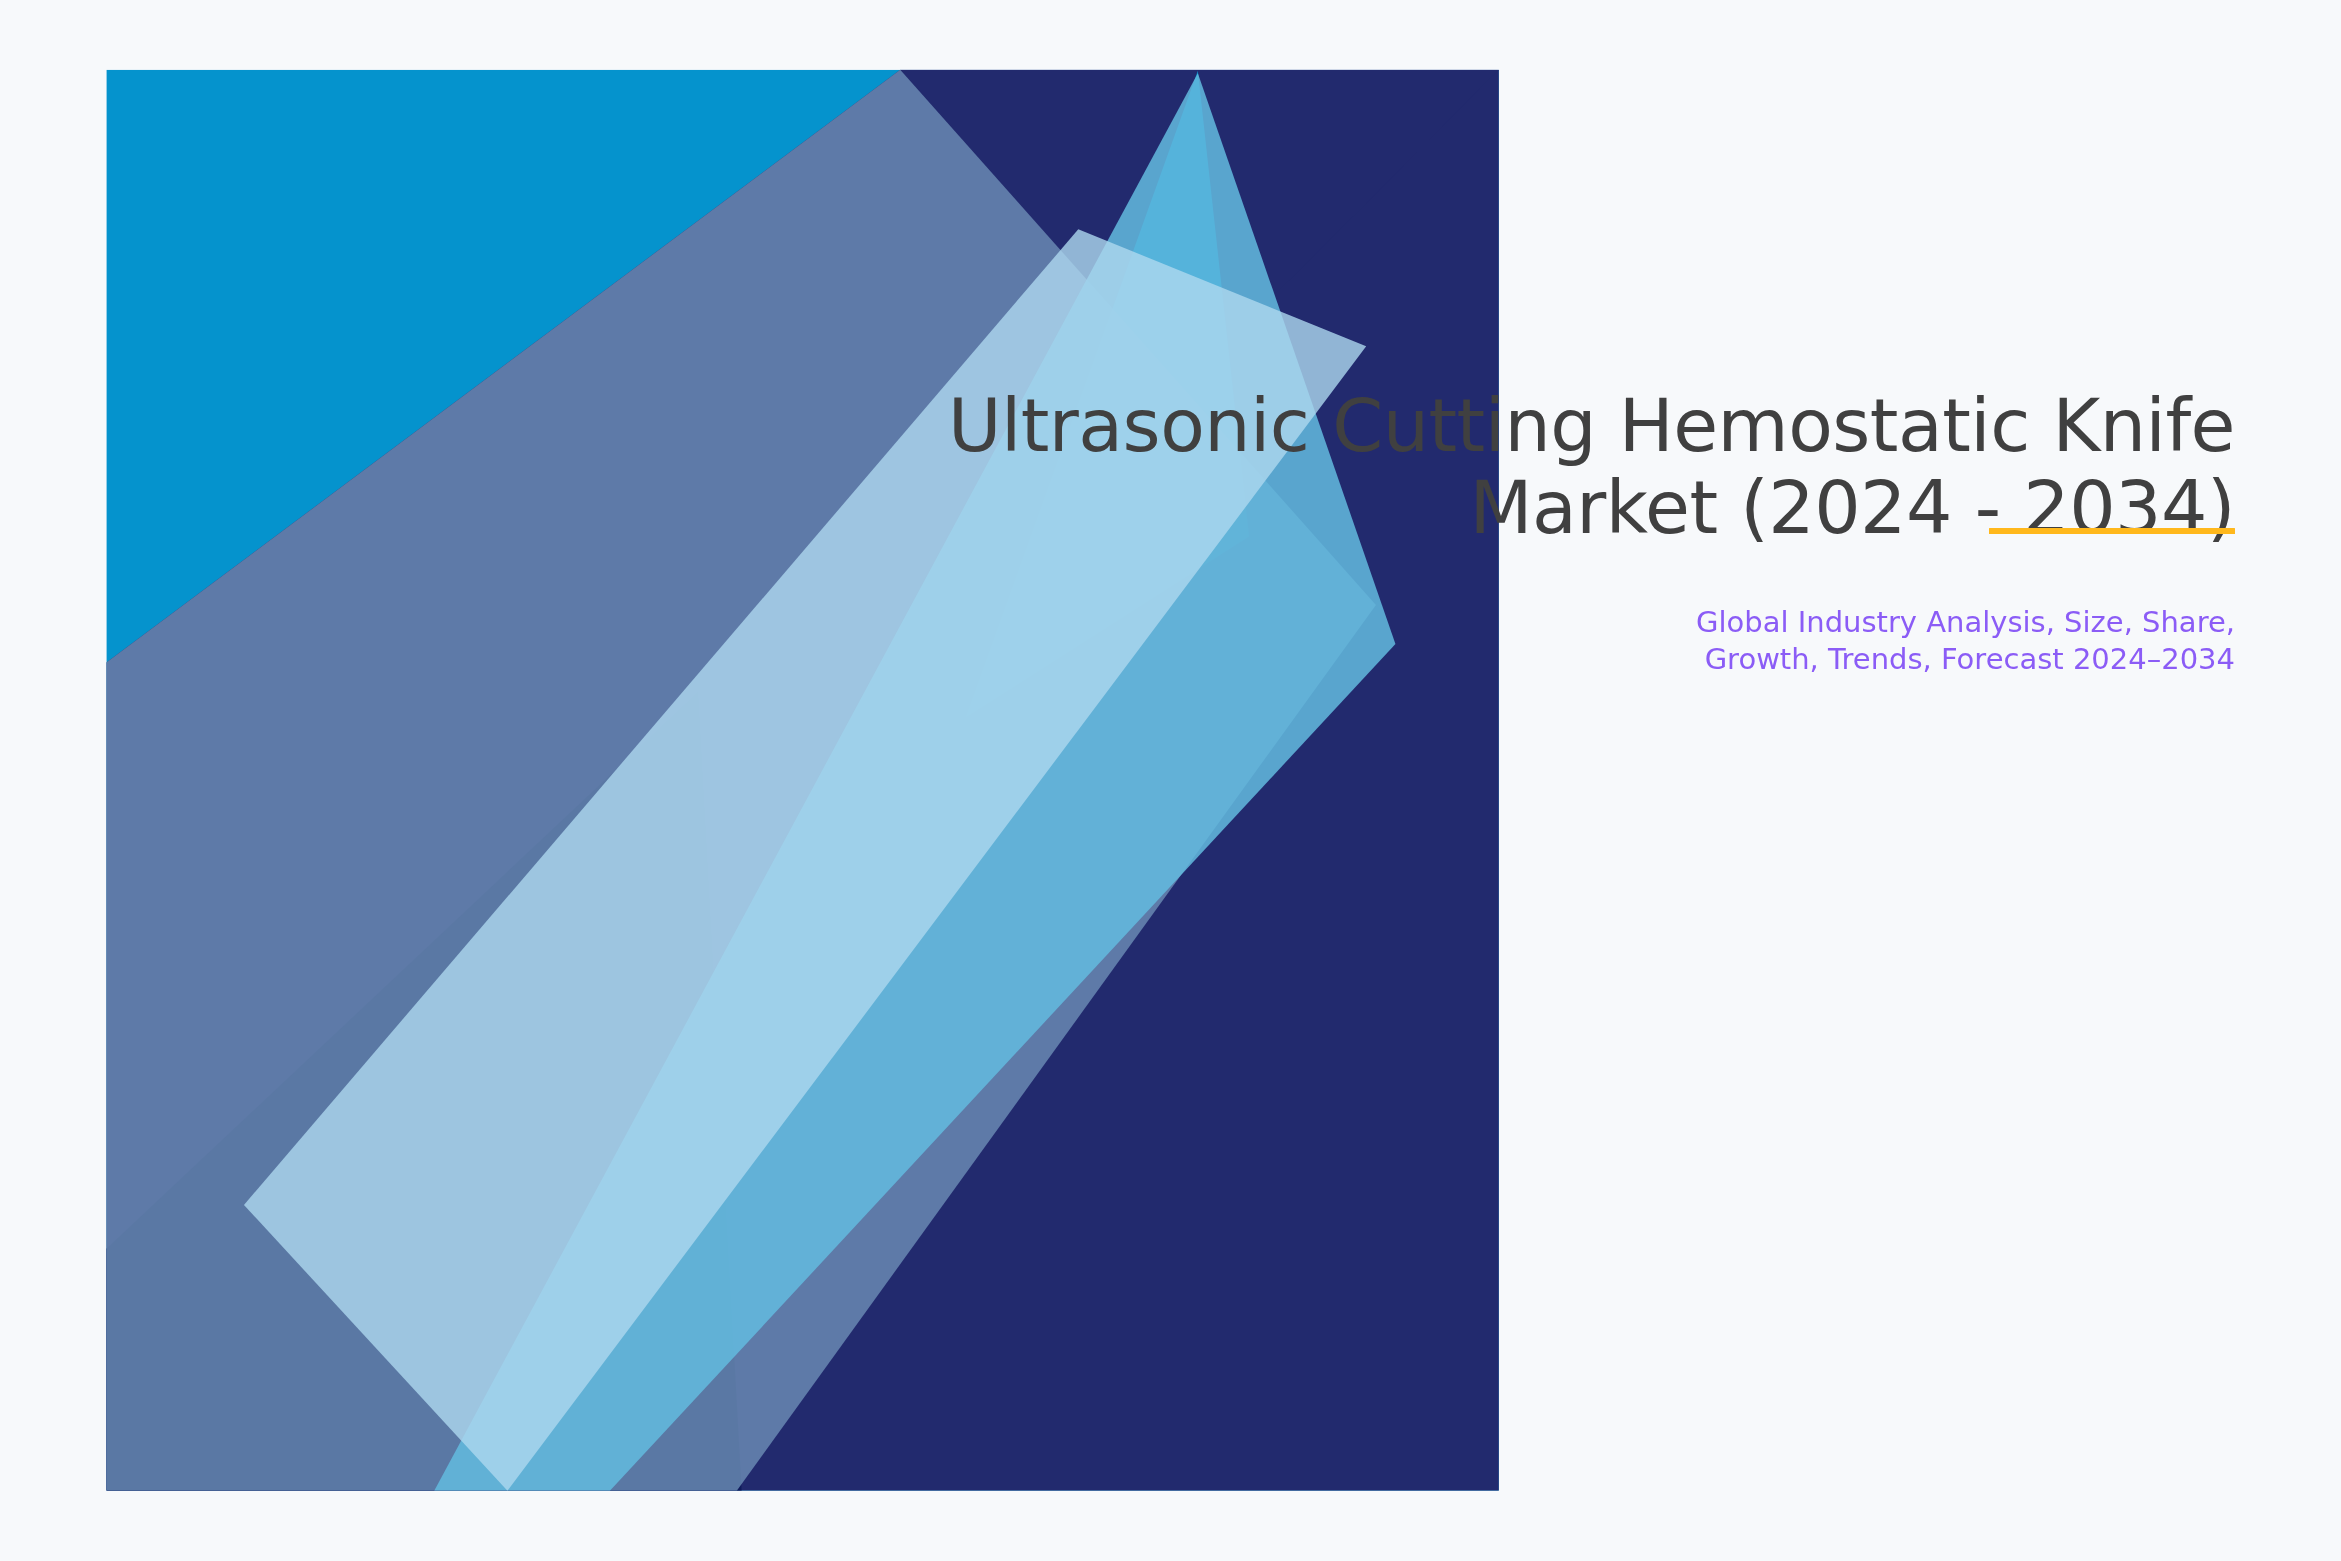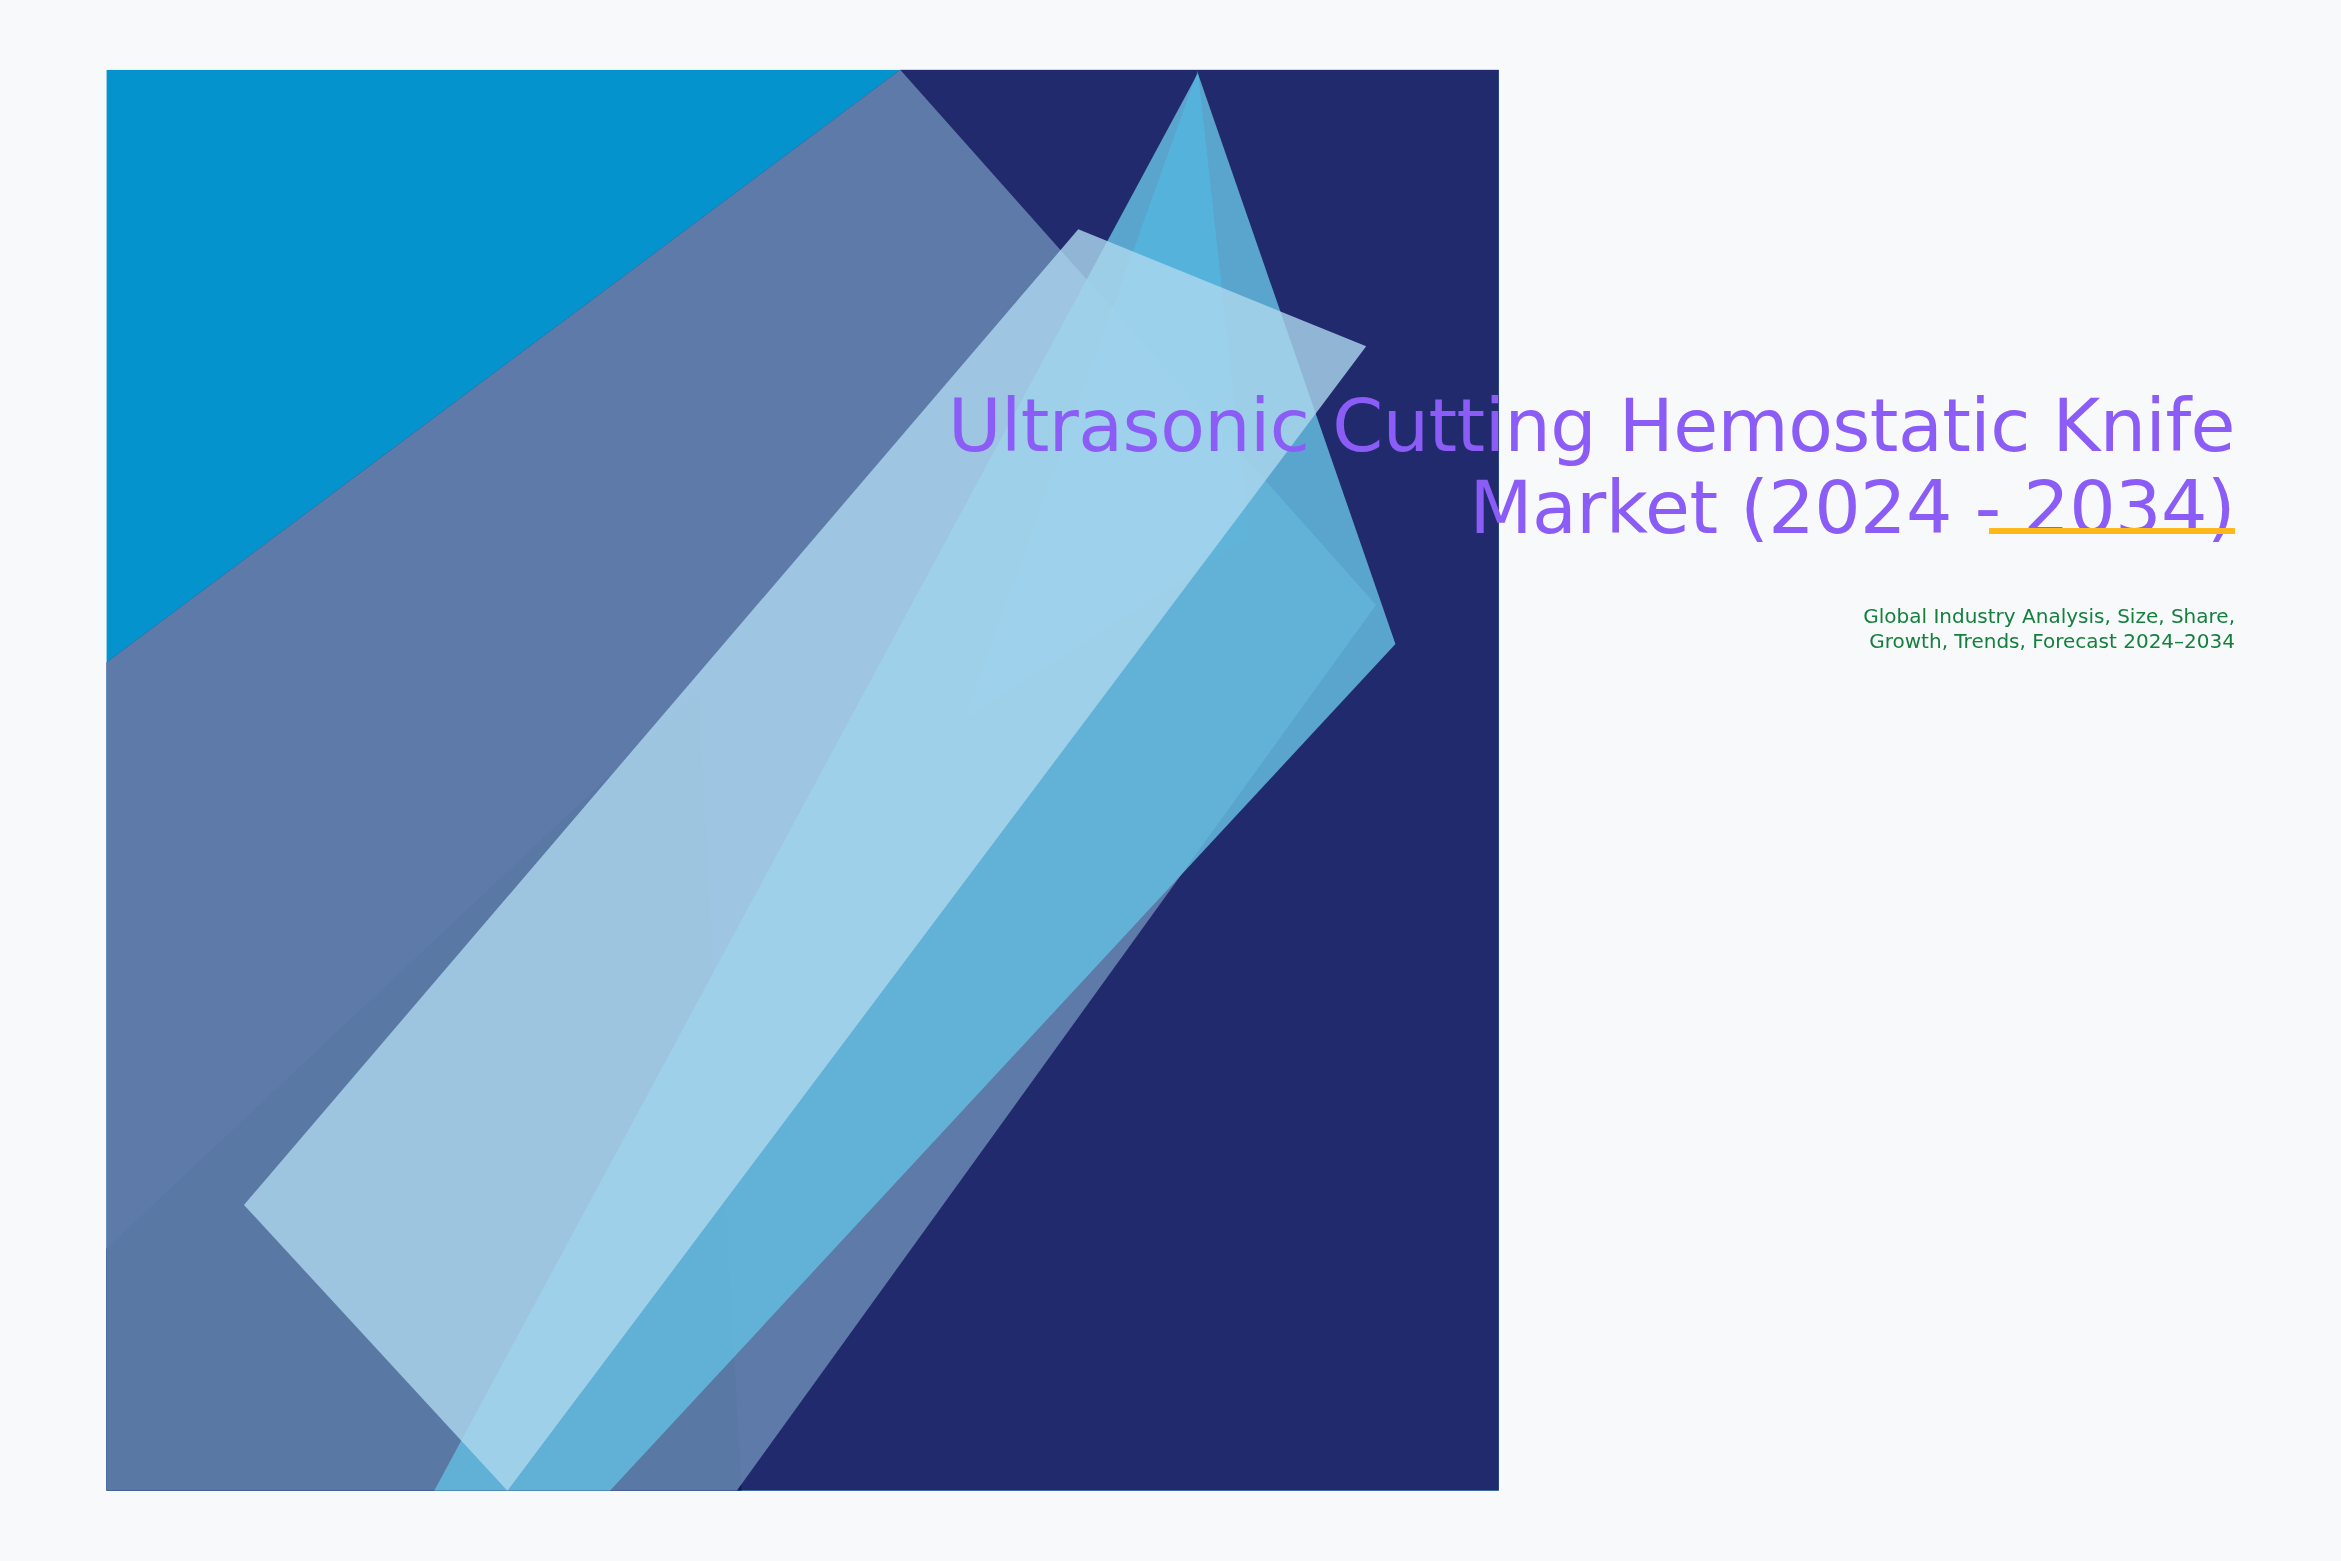--- a/index.html
+++ b/index.html
@@ -30,21 +30,21 @@
     text-align: right;
     z-index: 5;
   }
   #report-title {
     margin: 0;
     font-family: "DejaVu Sans", sans-serif;
     font-weight: 400;
     font-size: 73px;
     line-height: 1.12;
     letter-spacing: -0.5px;
-    color: #8b5cf6;
+    color: #404040;
     white-space: pre-line;
   }
   #title-underline-wrap {
     position: absolute;
     right: 107px;
     top: 528px;
     width: 246px;
     height: 6.3px;
     z-index: 6;
   }
@@ -52,23 +52,23 @@
     width: 100%;
     height: 100%;
     background: #ffb81c;
     border-radius: 0.5px;
   }
   #report-subtitle {
     margin: 0;
     padding-top: 55px;
     font-family: "DejaVu Sans", sans-serif;
     font-weight: 400;
-    font-size: 20px;
+    font-size: 29px;
     line-height: 1.28;
-    color: #15803d;
+    color: #8b5cf6;
     white-space: pre-line;
   }
 </style>
 </head>
 <body>
 
 <div id="page">
 
   <svg id="cover-art" viewBox="0 0 4800 3200" preserveAspectRatio="none">
     <defs>

